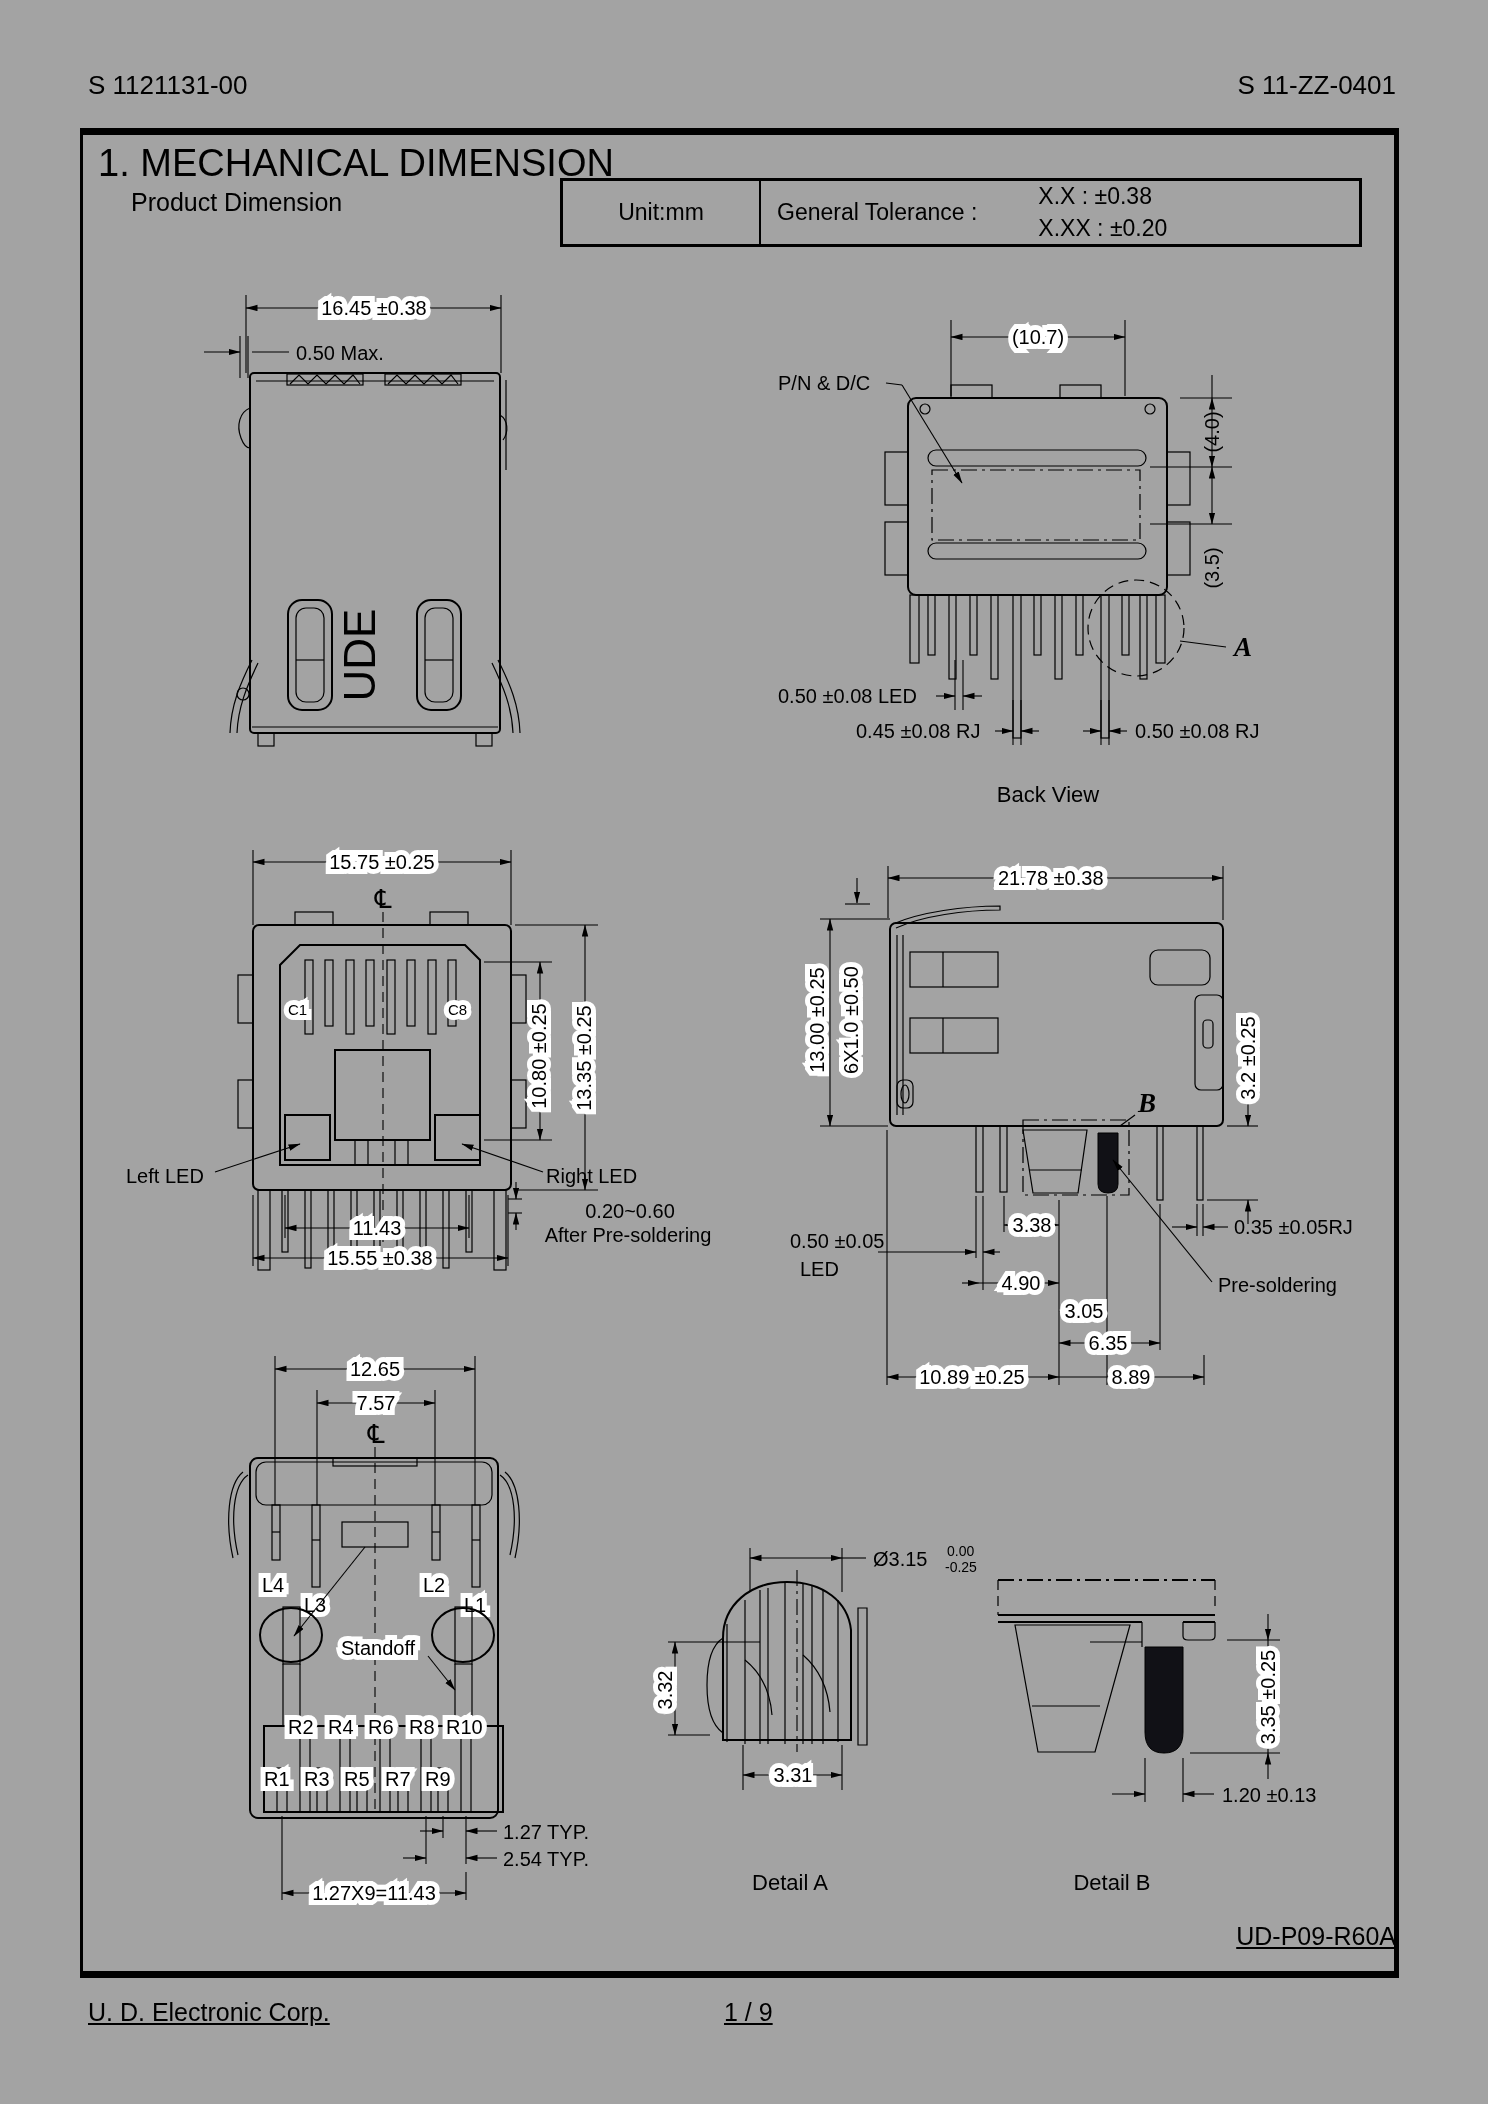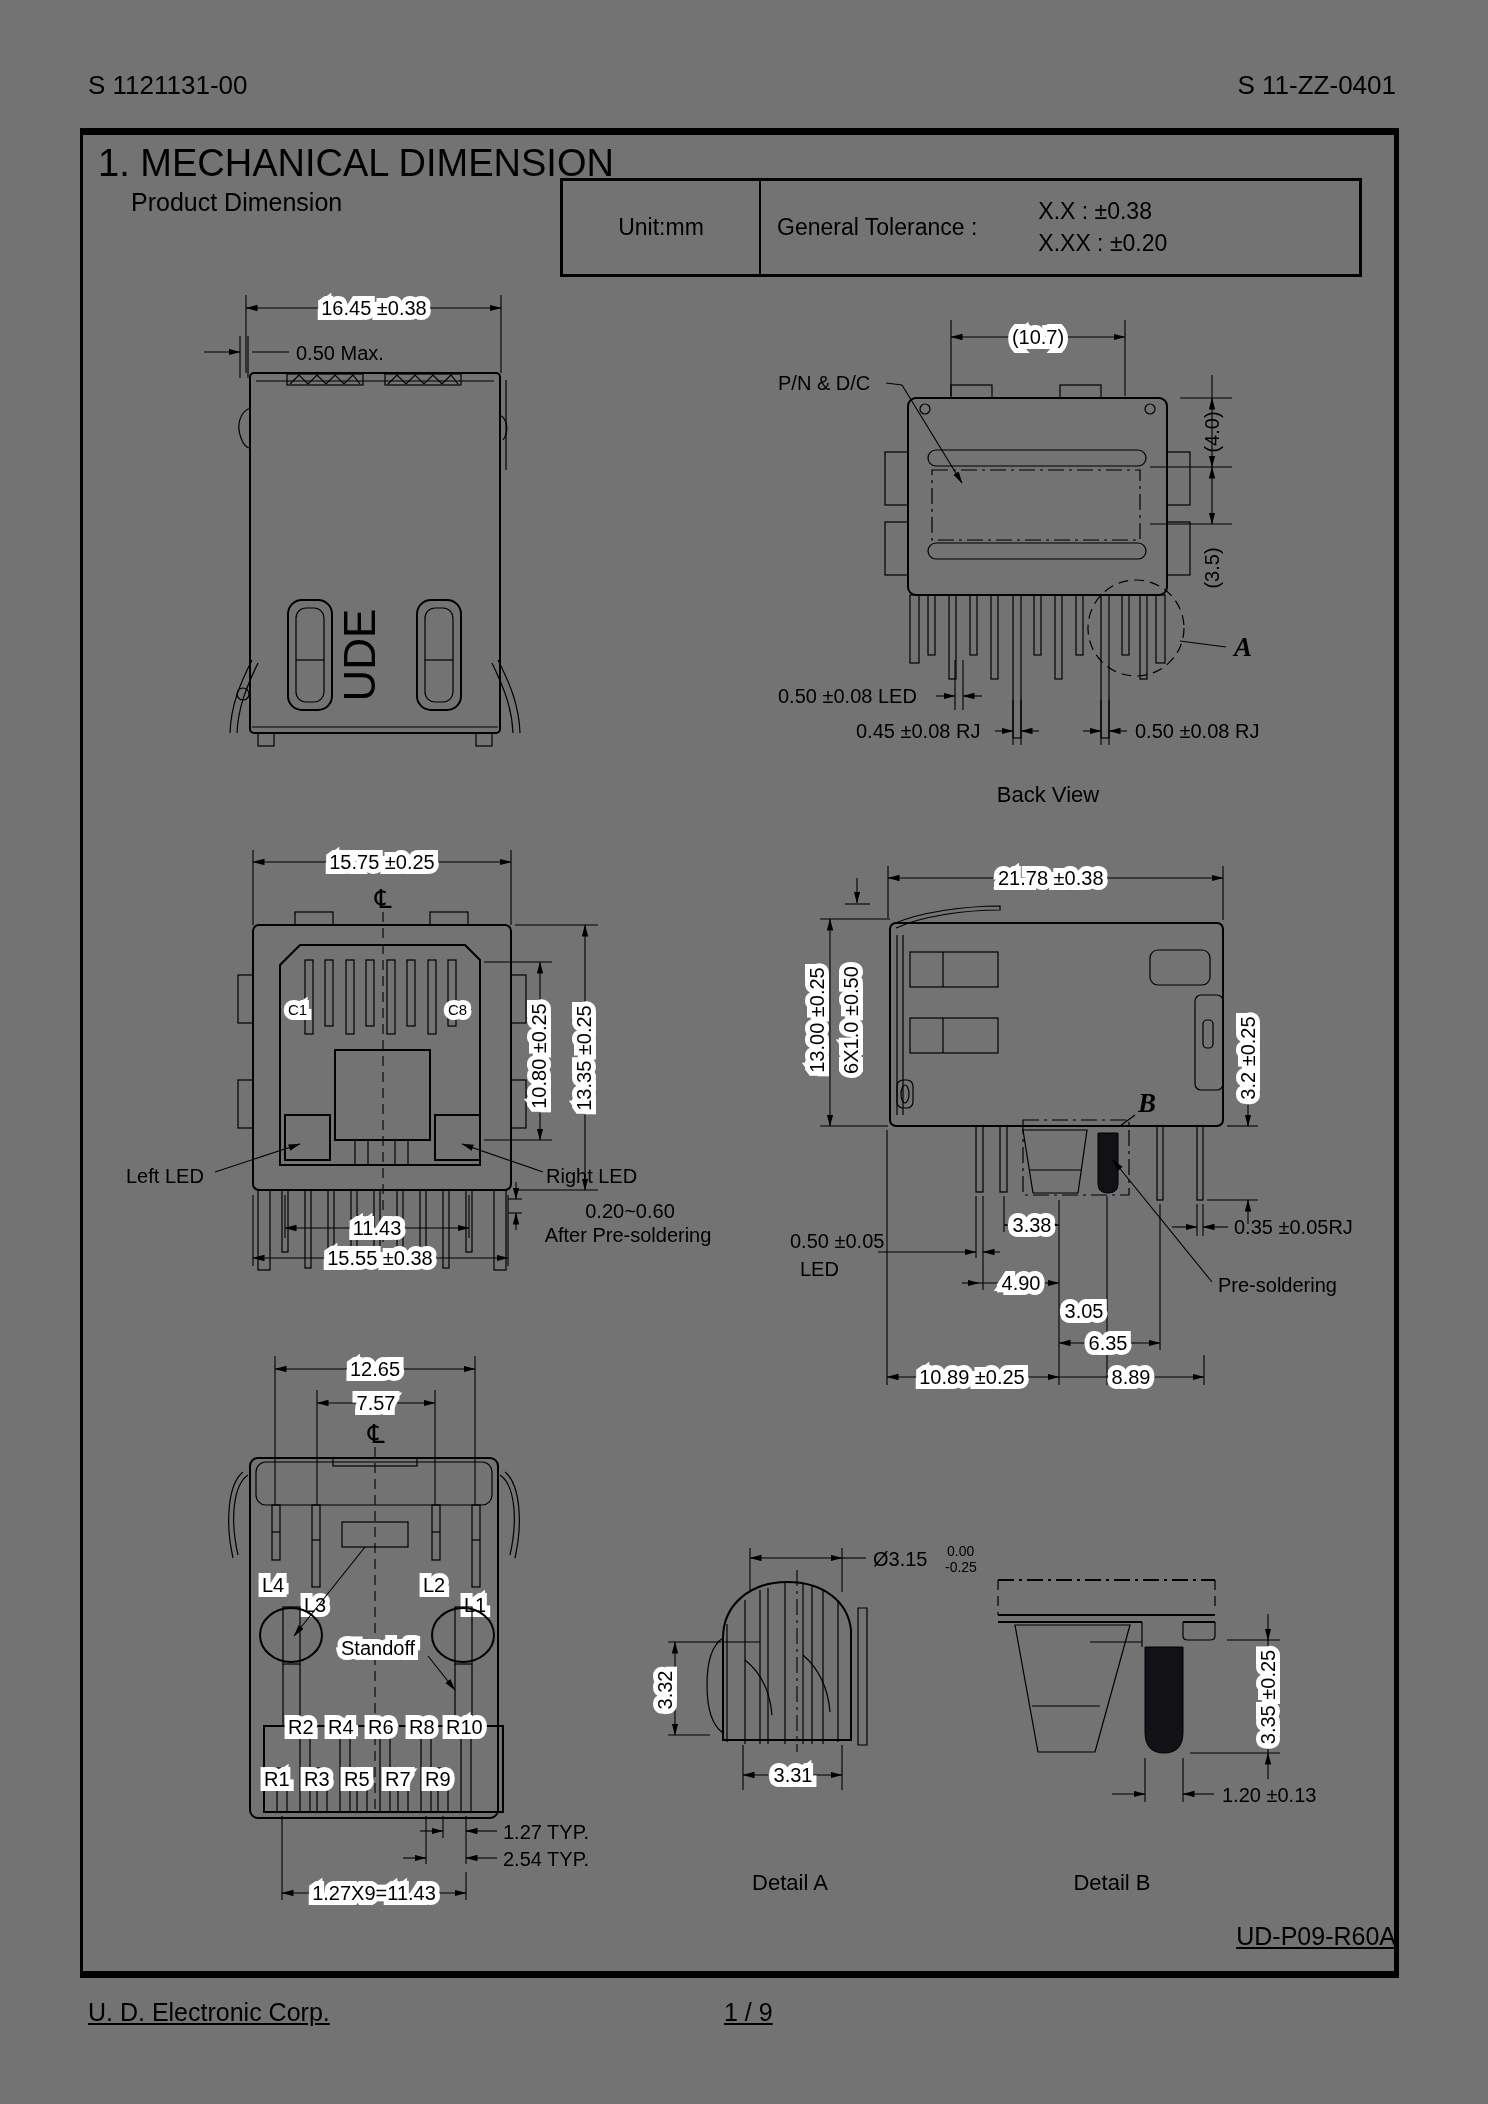--- a/index.html
+++ b/index.html
@@ -1,25 +1,25 @@
 <!DOCTYPE html>
 <html><head>
 <meta charset="utf-8">
 <style>
   html,body{margin:0;padding:0;background:#e8e8e8;}
-  .page{position:relative;width:1488px;height:2104px;background:#737373;
+  .page{position:relative;width:1488px;height:2104px;background:#a3a3a3;
         font-family:"Liberation Sans",sans-serif;color:#000;overflow:hidden;margin:0 auto;}
   .abs{position:absolute;}
   .docno{font-size:26px;letter-spacing:0px;}
   .frame{position:absolute;left:80px;top:128px;width:1319px;height:1850px;
          border-top:7px solid #000;border-bottom:7px solid #000;
          border-left:3px solid #000;border-right:5px solid #000;box-sizing:border-box;}
   .title{font-size:38px;}
   .subtitle{font-size:25px;}
-  .tol-table{position:absolute;left:560px;top:178px;width:802px;height:99px;
+  .tol-table{position:absolute;left:560px;top:178px;width:802px;height:69px;
              border:3px solid #000;box-sizing:border-box;display:flex;align-items:stretch;}
   .tol-cell1{width:196px;border-right:2px solid #000;display:flex;align-items:center;justify-content:center;font-size:23px;}
   .tol-cell2{flex:1;display:flex;align-items:center;padding-left:16px;font-size:23px;gap:18px;}
   .tol-vals{display:flex;flex-direction:column;line-height:1.35;margin-left:43px;}
   .footer{font-size:25px;text-decoration:underline;}
   svg{position:absolute;overflow:visible;}
   svg *{vector-effect:none;}
   .ln,.dm{fill:none;stroke:#000;}
   .ln{stroke-width:2px;}
   .tn{stroke-width:1.2px;fill:none;stroke:#000;}

